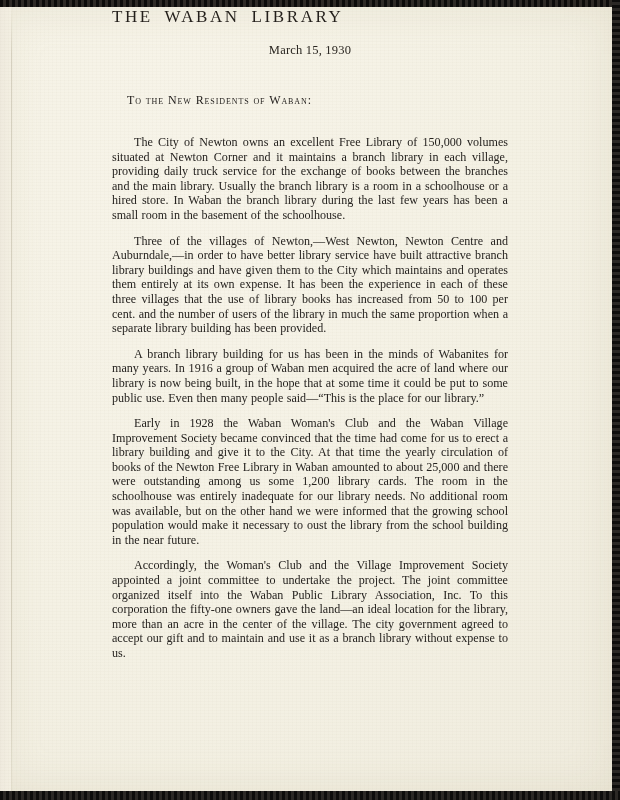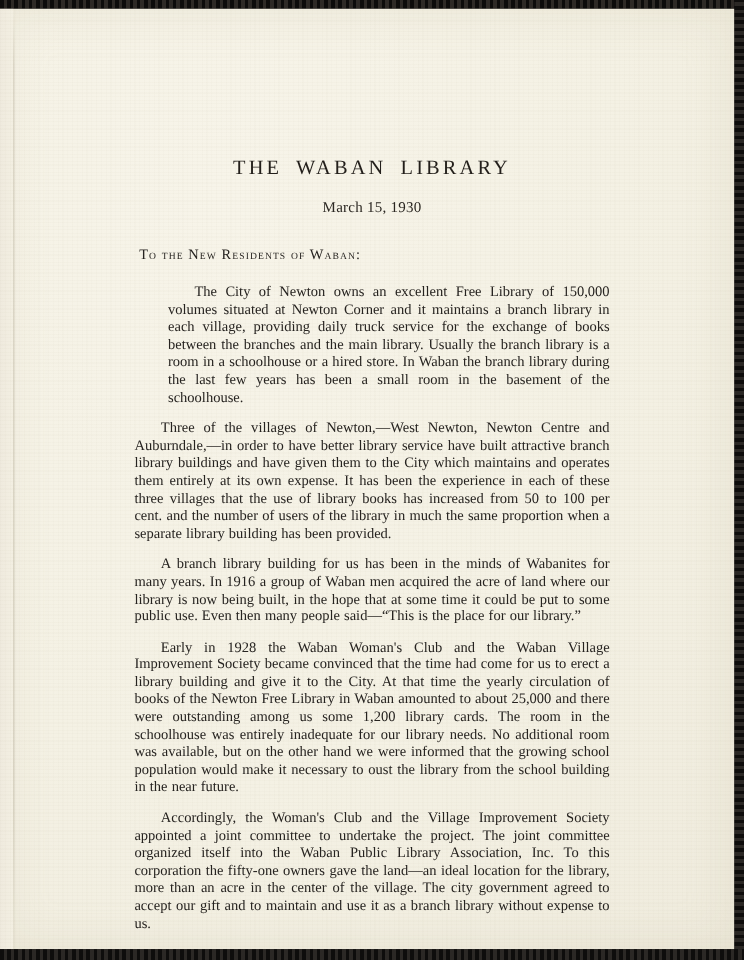--- a/index.html
+++ b/index.html
@@ -92,60 +92,57 @@
   
   .content {
     position: absolute;
     left: 112px;
     top: 0;
     width: 396px;
   }
 
   .doc-title {
     margin: 0;
-    padding-top: 123px;
-    text-align: center;
     font-size: 17px;
     font-weight: normal;
     letter-spacing: 2.6px;
     color: #231f1b;
     word-spacing: 5px;
   }
 
   .doc-date {
     margin: 0;
     padding-top: 16px;
     text-align: center;
     font-size: 12.5px;
     color: #2a2621;
     letter-spacing: 0.2px;
   }
 
   .salutation {
-    margin: 4px;
+    margin: 15px;
     padding-top: 20px;
     font-size: 12px;
     font-variant: small-caps;
     letter-spacing: 0.9px;
     color: #262320;
   }
 
   .para {
     margin: 0;
     padding-top: 11px;
     text-indent: 22px;
     font-size: 12.1px;
     line-height: 14.6px;
     text-align: justify;
     color: #262320;
     word-spacing: 0.4px;
   }
   .para.first {
     padding-top: 12px;
-    margin-left: 28px;
   }
 
   
   .content { text-rendering: optimizeLegibility; }
 </style>
 </head>
 <body>
 
 <div class="page">
 

